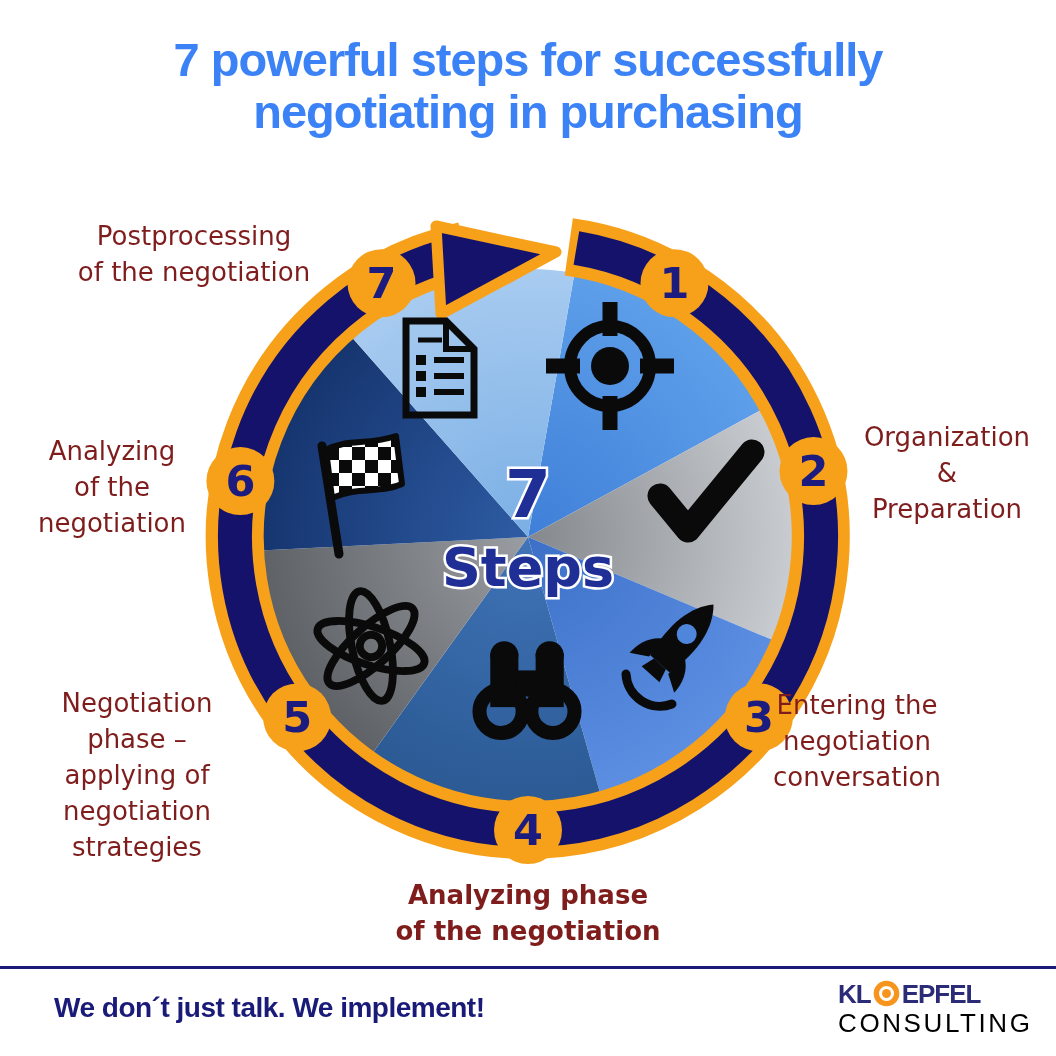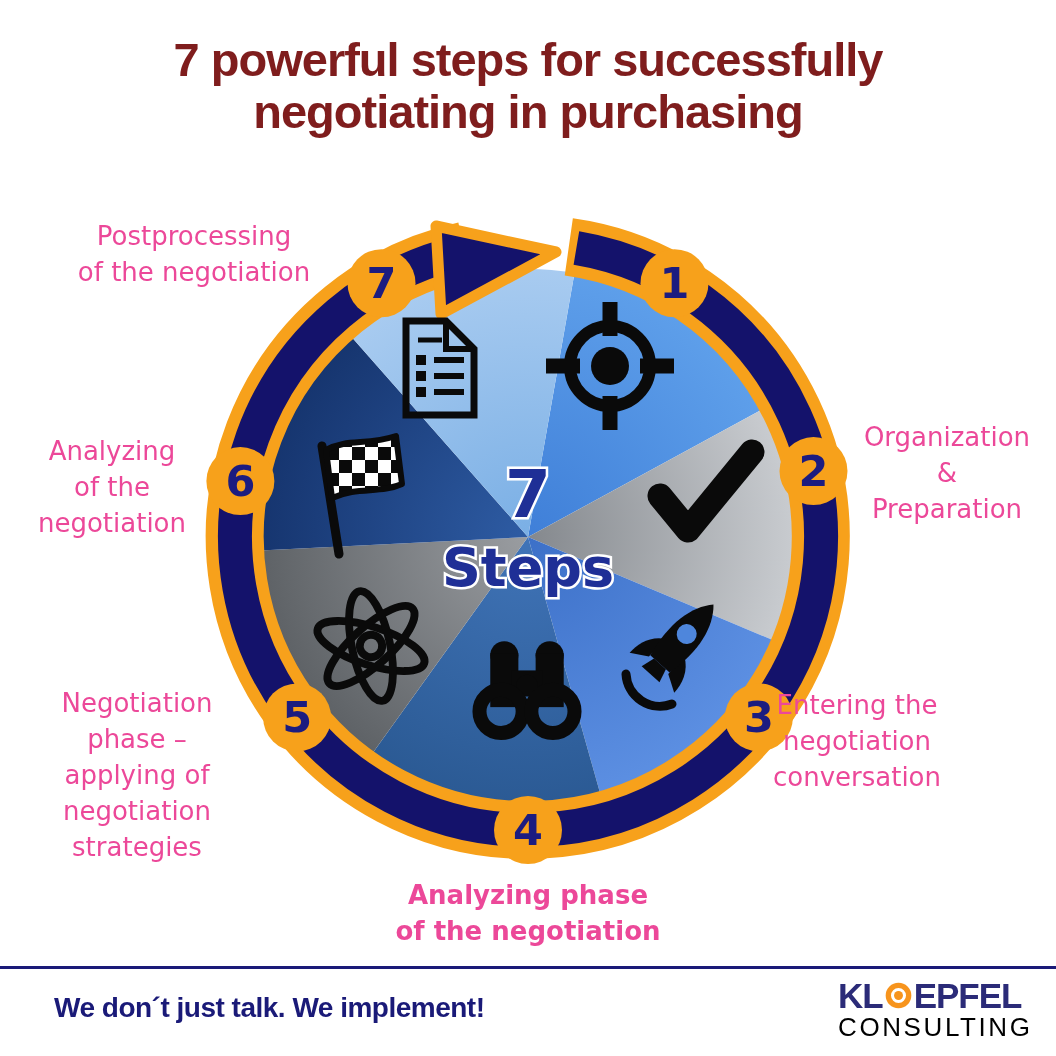--- a/index.html
+++ b/index.html
@@ -1,35 +1,35 @@
 <!DOCTYPE html>
 <html><head>
 <meta charset="utf-8">
 <style>
   html,body{margin:0;padding:0;background:#ffffff;}
   .canvas{position:relative;width:1056px;height:1056px;background:#ffffff;overflow:hidden;
           font-family:"Liberation Sans",sans-serif;}
   .title{position:absolute;left:0;top:34px;width:1056px;text-align:center;
          font-weight:bold;font-size:47px;line-height:52px;letter-spacing:-1px;
-         color:#7f1d1d;white-space:pre-line;}
+         color:#3b82f6;white-space:pre-line;}
   #wheel-svg{position:absolute;left:0;top:0;width:1056px;height:1056px;}
-  .lbl{position:absolute;text-align:center;color:#ec4899;font-family:"DejaVu Sans",sans-serif;
+  .lbl{position:absolute;text-align:center;color:#7f1d1d;font-family:"DejaVu Sans",sans-serif;
        font-size:26px;line-height:36px;white-space:pre-line;}
   .lbl1{left:702px;top:219px;width:320px;}
   .lbl2{left:817px;top:419px;width:260px;}
   .lbl3{left:727px;top:687px;width:260px;}
   .lbl4{left:348px;top:877px;width:360px;font-weight:bold;}
   .lbl5{left:17px;top:685px;width:240px;}
   .lbl6{left:12px;top:433px;width:200px;}
   .lbl7{left:44px;top:218px;width:300px;}
   .rule{position:absolute;left:0;top:966px;width:1056px;height:3px;background:#1A1A78;}
   .tagline{position:absolute;left:54px;top:992px;font-weight:bold;font-size:28px;
            letter-spacing:-0.5px;color:#1A1A78;}
   .logo{position:absolute;left:838px;top:978px;width:190px;line-height:1;}
-  .logo-top{font-weight:bold;font-size:35px;letter-spacing:-1px;color:#2B2B78;
+  .logo-top{font-weight:bold;font-size:26px;letter-spacing:-1px;color:#2B2B78;
             display:flex;align-items:center;}
   .logo-o{width:31px;height:31px;margin:0 0px;}
   .logo-bottom{font-size:26px;letter-spacing:2.6px;color:#000000;margin-top:1px;}
 </style>
 </head>
 <body>
 
 <div class="canvas">
 
   <div class="title">7 powerful steps for successfully

